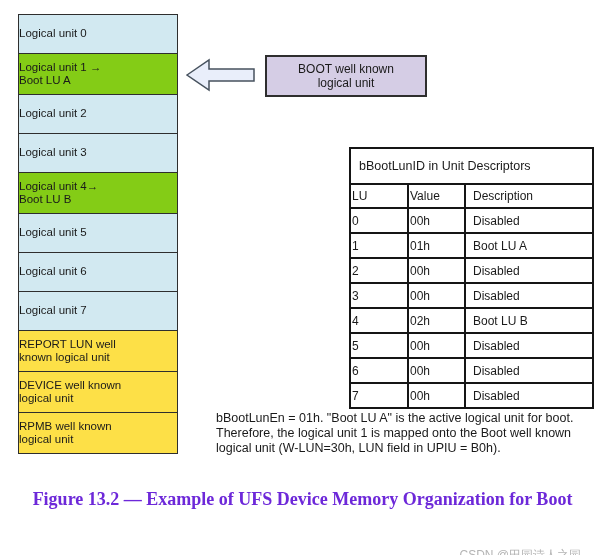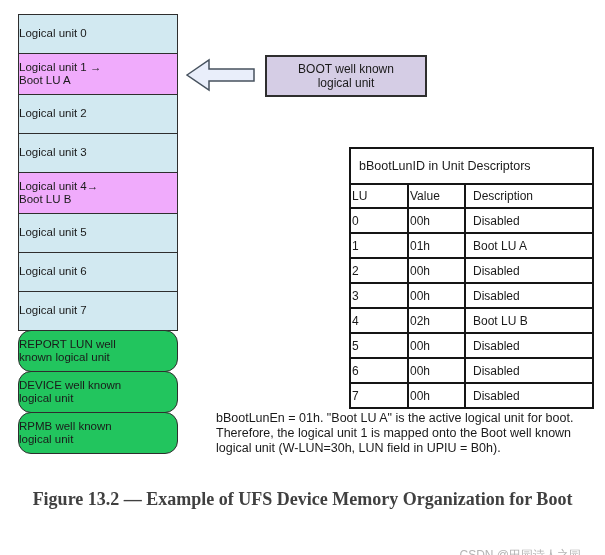--- a/index.html
+++ b/index.html
@@ -20,22 +20,22 @@
     border: 1px solid #2e2e2e;
     margin-top: -1px;
     display: flex; flex-direction: column;
     align-items: flex-start; justify-content: center;
     text-align: center;
     font-size: 11.5px; line-height: 13.5px;
   }
   .lu-box:first-child { margin-top: 0; }
   .lu-box.tall { height: 42px; }
   .lu-box[data-kind="blue"]   { background: #d2e9f1; }
-  .lu-box[data-kind="green"]  { background: #f0abfc; }
-  .lu-box[data-kind="purple"] { background: #22c55e; border-radius: 13px; }
+  .lu-box[data-kind="green"]  { background: #84cc16; }
+  .lu-box[data-kind="purple"] { background: #fde047; }
 
   
   .arrow-wrap { position: absolute; left: 186px; top: 58px; width: 70px; height: 34px; }
 
   
   .callout {
     position: absolute; left: 265px; top: 55px;
     width: 162px; height: 42px;
     box-sizing: border-box;
     border: 2px solid #2e2e2e;
@@ -65,21 +65,21 @@
     font-size: 12.5px; line-height: 15px;
     white-space: nowrap;
   }
 
   
   .caption {
     position: absolute; left: 0; top: 489px; width: 605px;
     text-align: center;
     font-family: "Liberation Serif", serif;
     font-weight: bold; font-size: 18px;
-    color: #404040;
+    color: #6d28d9;
   }
 
   
   .watermark {
     position: absolute; right: 24px; top: 547px;
     font-size: 12px; color: #b3b3b3;
   }
 </style>
 </head>
 <body>

